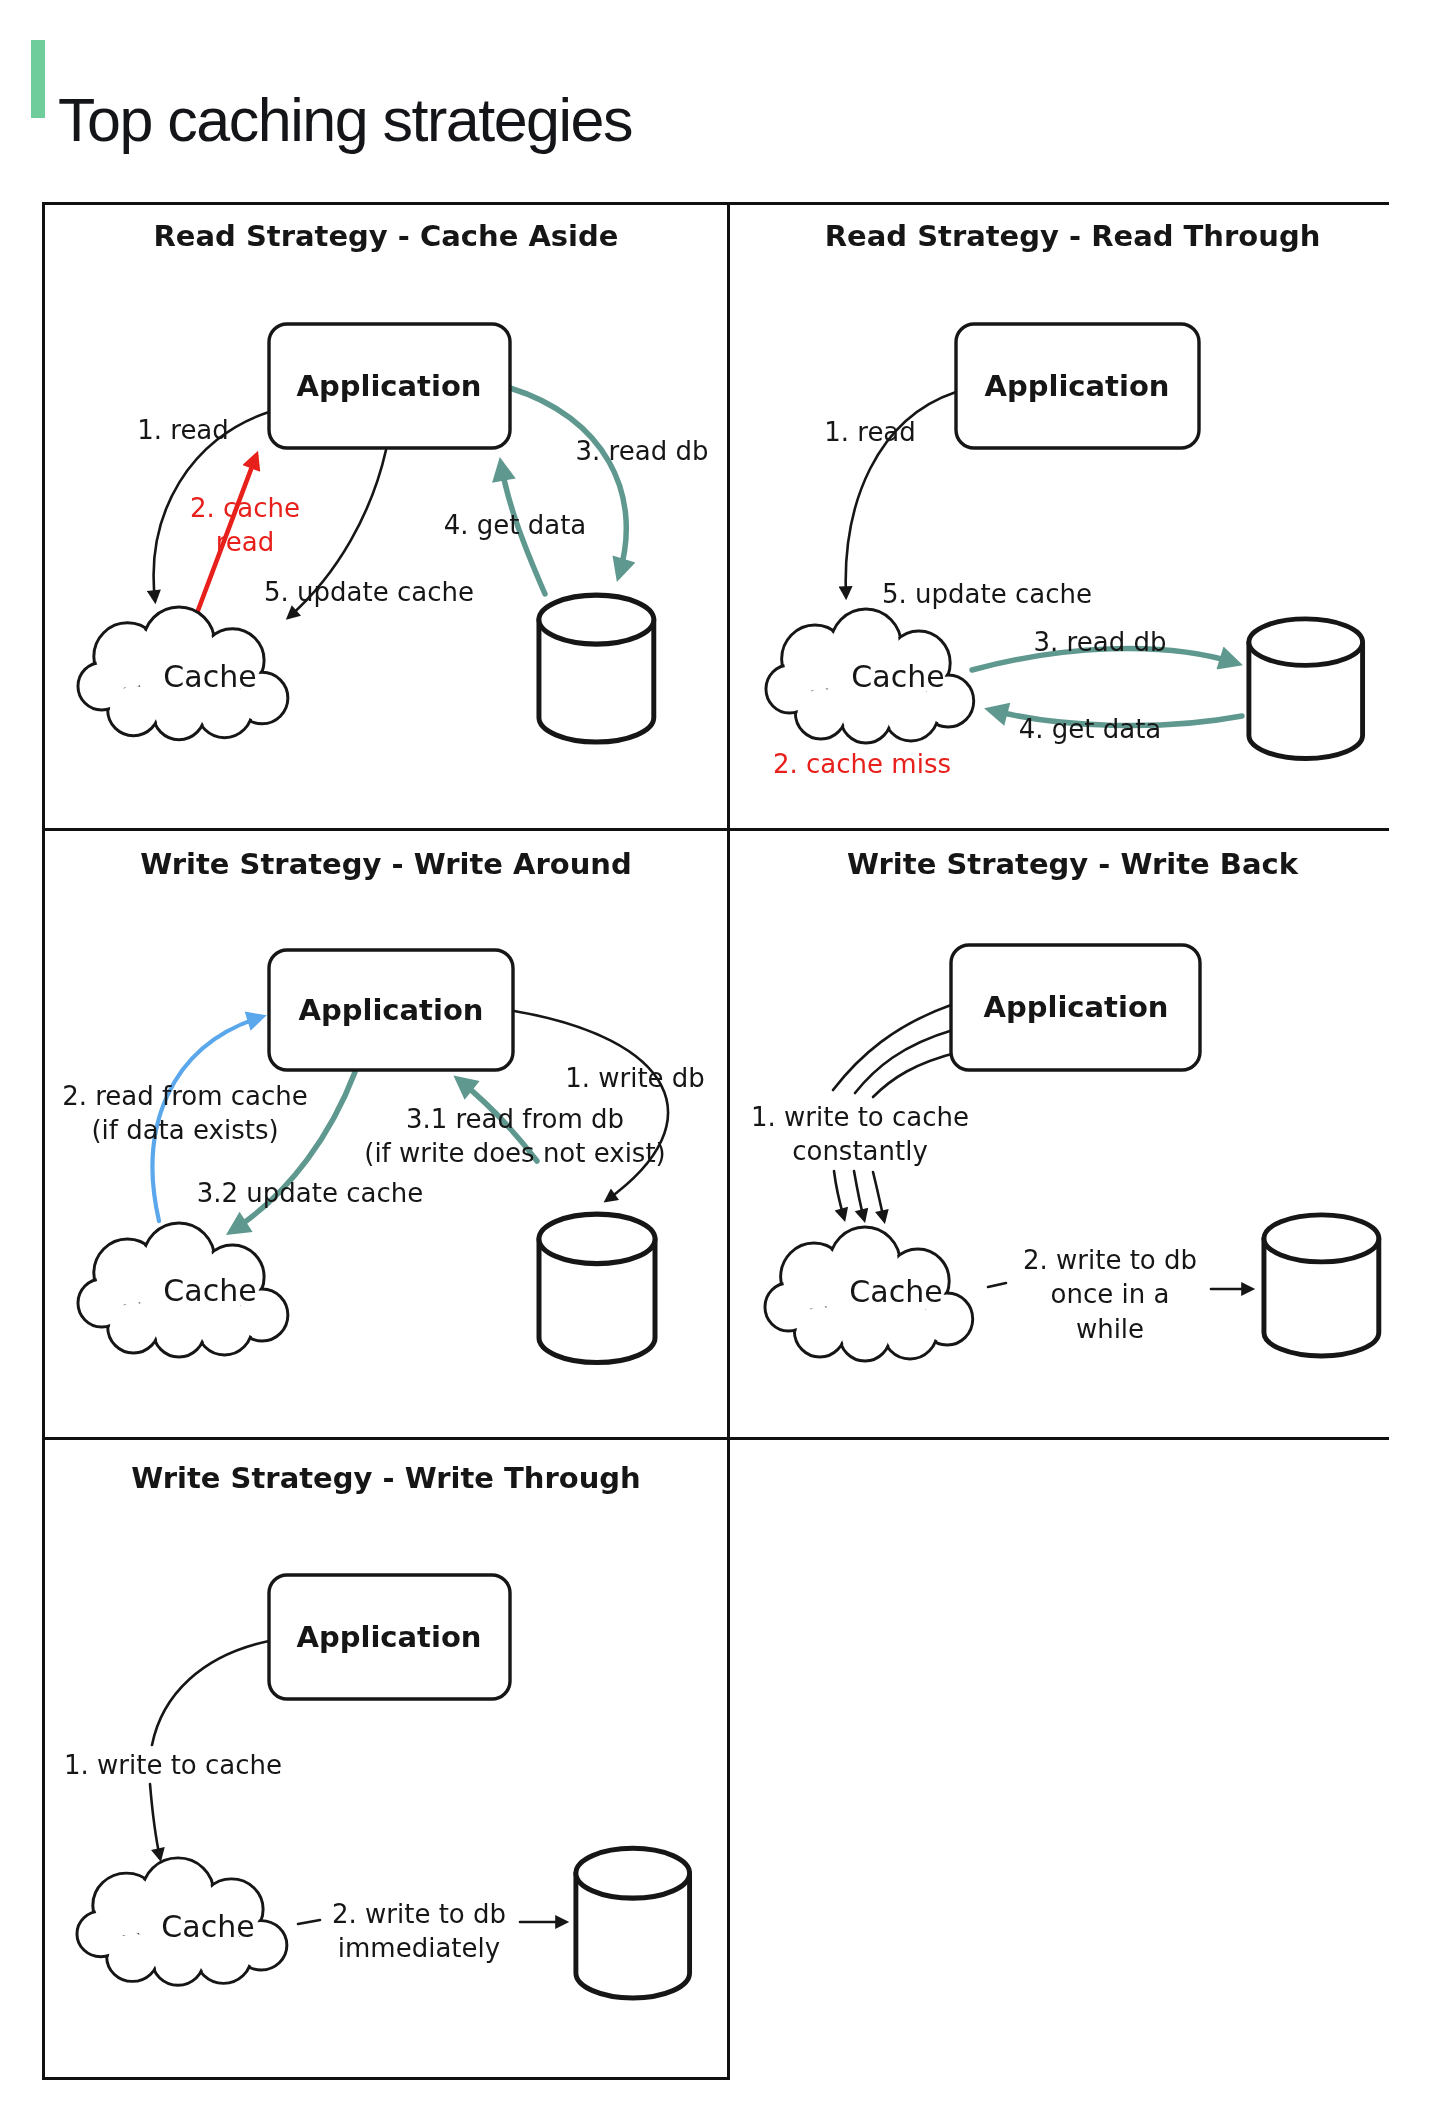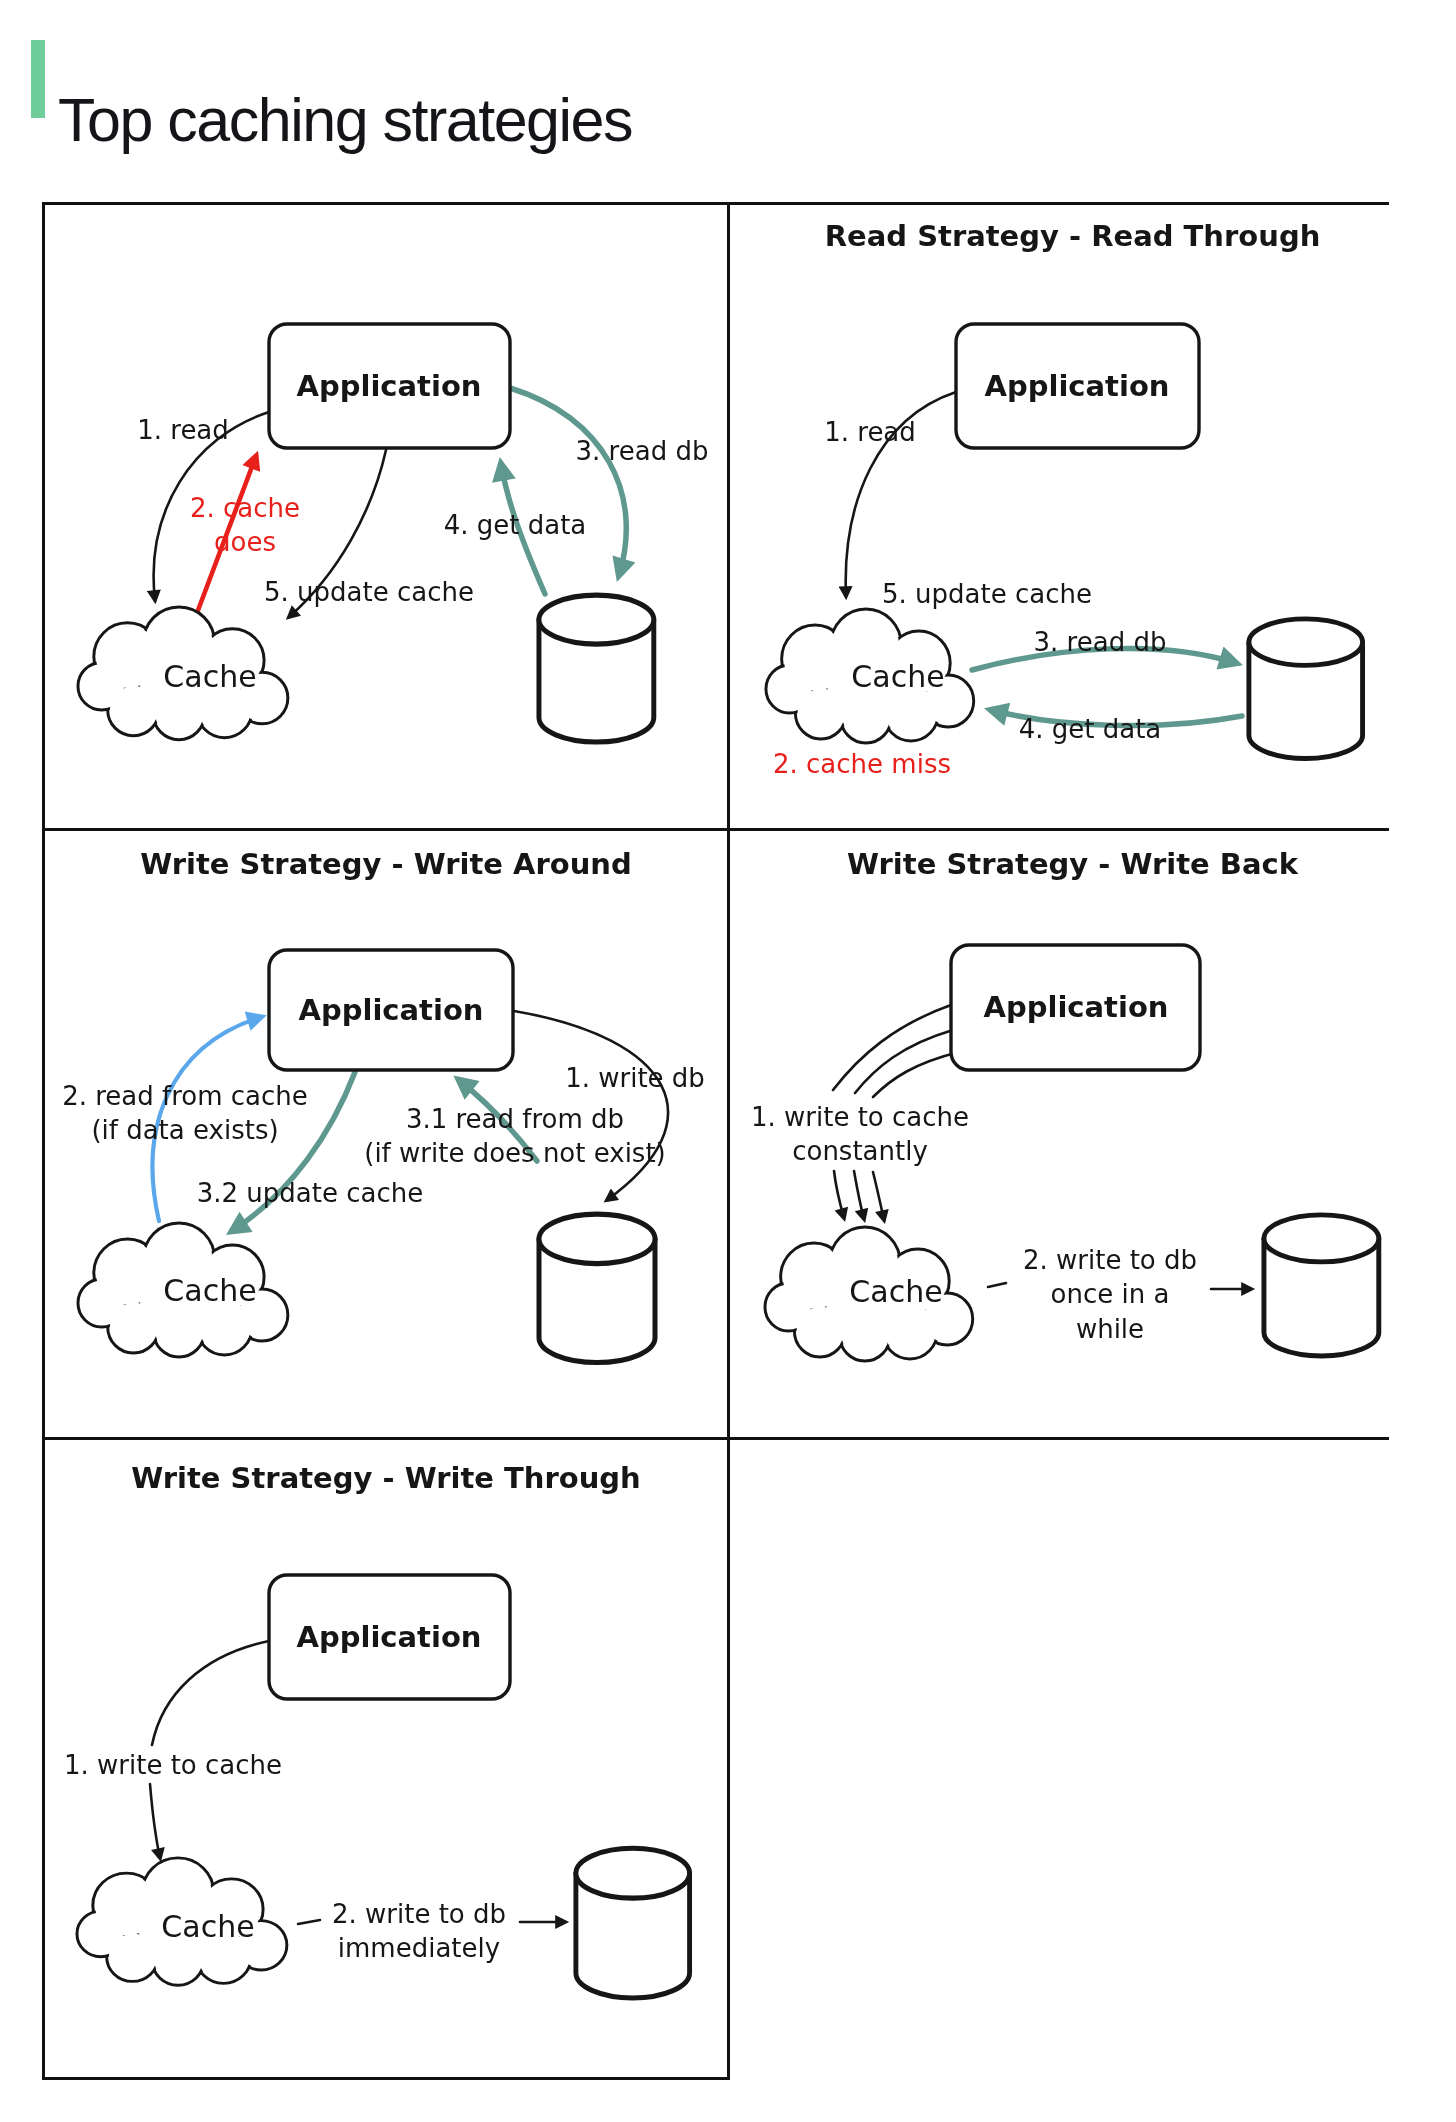--- a/index.html
+++ b/index.html
@@ -104,26 +104,27 @@
     <svg class="art" width="688" height="628" viewBox="0 0 688 628">
       <path class="ink s-thin" d="M227 210 C150 235 103 310 113 398" marker-end="url(#m-black)"></path>
       <path class="ink s-thin" d="M344 248 C330 310 296 372 247 415" marker-end="url(#m-black)"></path>
       <path class="s-red" d="M155 411 L214 254" marker-end="url(#m-red)"></path>
       <path class="s-teal" d="M468 186 C562 215 602 292 577 373" marker-end="url(#m-teal)"></path>
       <path class="s-teal" d="M503 392 C476 330 465 296 459 262" marker-end="url(#m-teal)"></path>
       <rect class="shape" x="227" y="122" width="241" height="124" rx="18" stroke-width="3.4"></rect>
       <use href="#cloud" transform="translate(34,403) scale(0.99,0.99)"></use>
       <use href="#cylinder" transform="translate(492,387) scale(0.99,1.02)"></use>
     </svg>
+    <div class="panel-title" style="top:34px;">Read Strategy - Cache Aside</div>
     <div class="node-app" style="left:347px;top:184px;">Application</div>
     <div class="node-cache" style="left:144px;top:474px;">Cache</div>
     <div class="lbl" style="left:141px;top:228px;">1. read</div>
     <div class="lbl red" style="left:203px;top:323px;">
       <div>2. cache</div>
-      <div>does</div>
+      <div>read</div>
     </div>
     <div class="lbl" style="left:600px;top:249px;">3. read db</div>
     <div class="lbl" style="left:473px;top:323px;">4. get data</div>
     <div class="lbl" style="left:327px;top:390px;">5. update cache</div>
   </section>
 
   <section class="panel" style="left:730px;top:202px;width:685px;height:628px;">
     <svg class="art" width="685" height="628" viewBox="0 0 685 628">
       <path class="ink s-thin" d="M226 190 C148 216 112 300 116 394" marker-end="url(#m-black)"></path>
       <path class="s-teal" d="M242 468 C330 444 432 438 506 461" marker-end="url(#m-teal)"></path>

